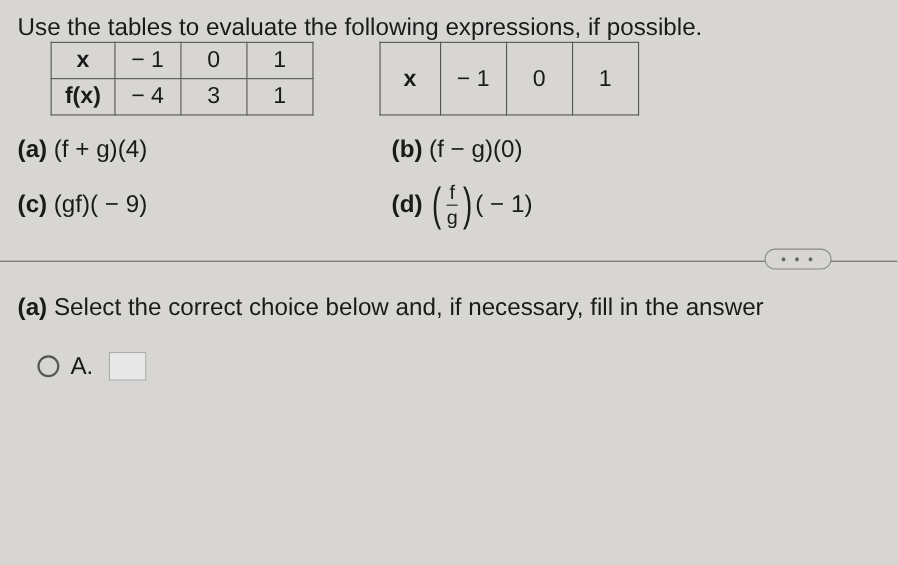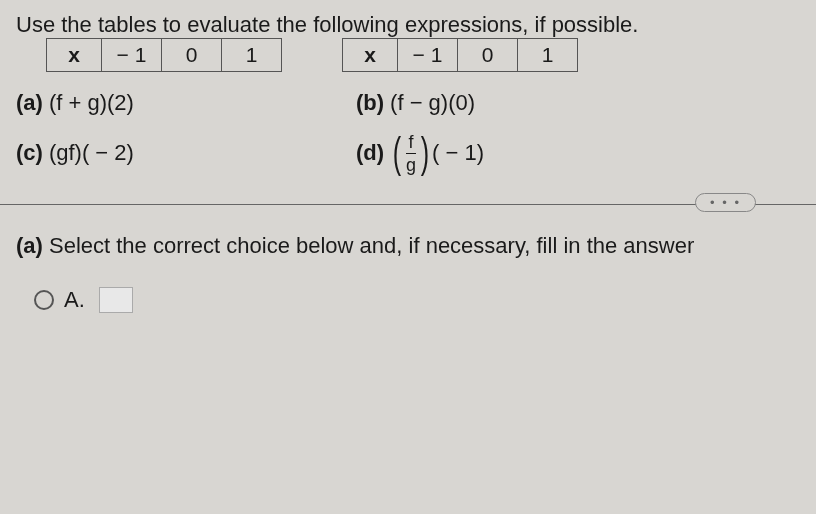--- a/index.html
+++ b/index.html
@@ -126,47 +126,53 @@
 
 <div class="tables-row">
   <table>
     <tbody>
         <tr>
       <td class="label">x</td>
       <td>− 1</td>
       <td>0</td>
       <td>1</td>
     </tr>
+    <tr>
+      <td class="label">f(x)</td>
+      <td>− 4</td>
+      <td>3</td>
+      <td>1</td>
+    </tr>
   </tbody>
     </table>
 
   <table>
     <tbody>
         <tr>
       <td class="label">x</td>
       <td>− 1</td>
       <td>0</td>
       <td>1</td>
     </tr>
   </tbody>
     </table>
 </div>
 
 <div class="parts">
   <div class="part">
     <span class="part-label">(a)</span>
-    <span>(f + g)(2)</span>
+    <span>(f + g)(4)</span>
   </div>
   <div class="part">
     <span class="part-label">(b)</span>
     <span>(f − g)(0)</span>
   </div>
   <div class="part">
     <span class="part-label">(c)</span>
-    <span>(gf)( − 2)</span>
+    <span>(gf)( − 9)</span>
   </div>
   <div class="part">
     <span class="part-label">(d)</span>
     <span class="frac-wrap">
       <span class="paren">(</span>
       <span class="frac">
         <span class="num">f</span>
         <span class="den">g</span>
       </span>
       <span class="paren">)</span>

